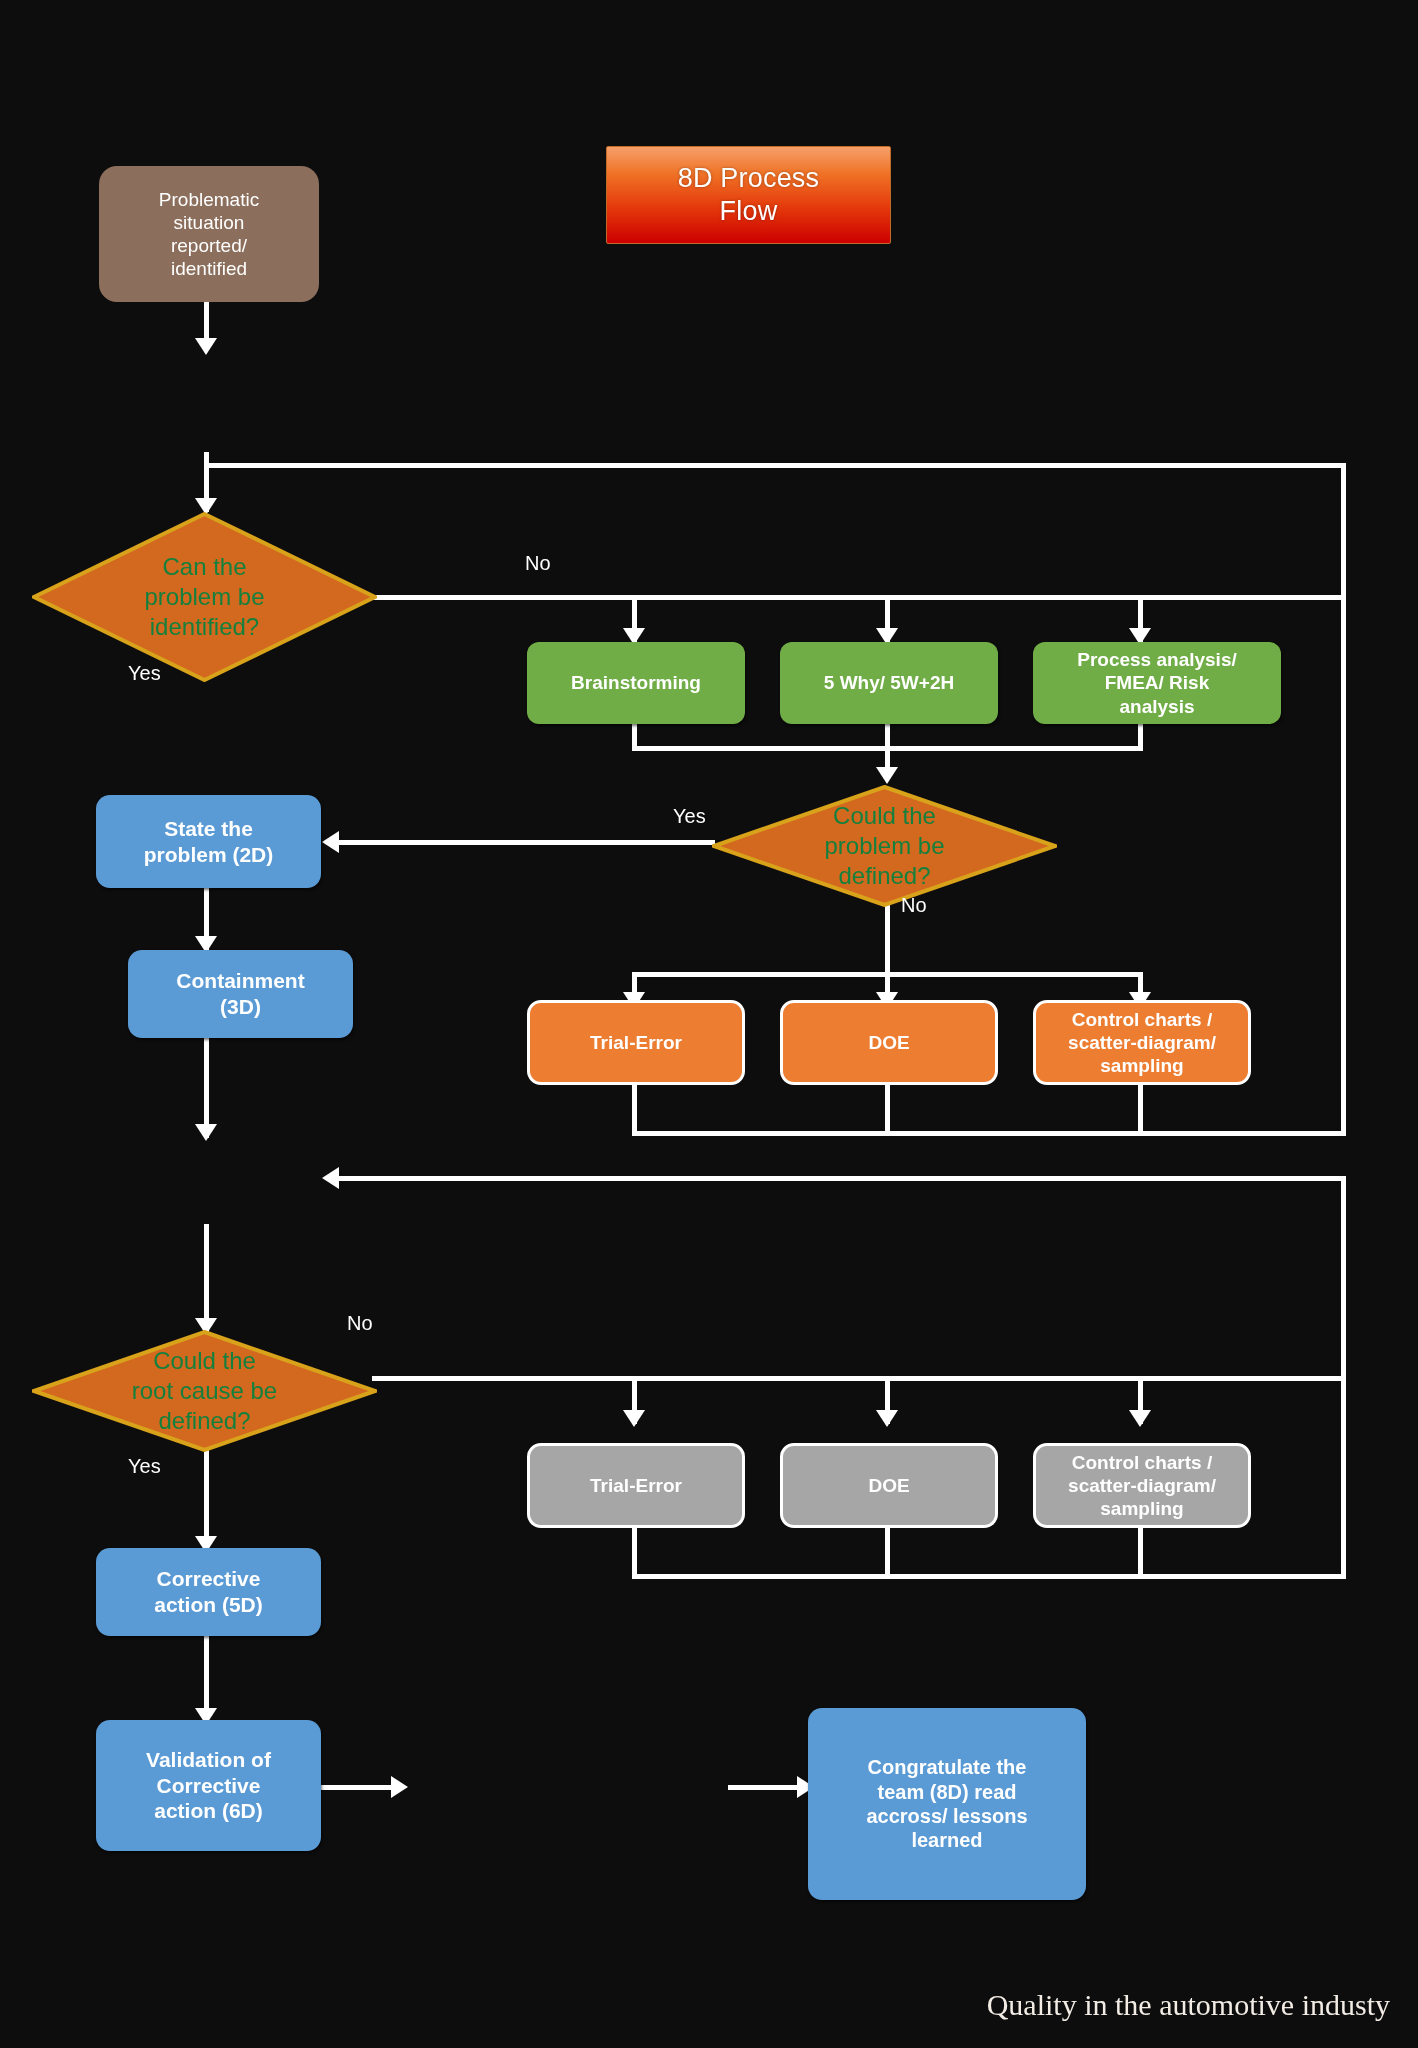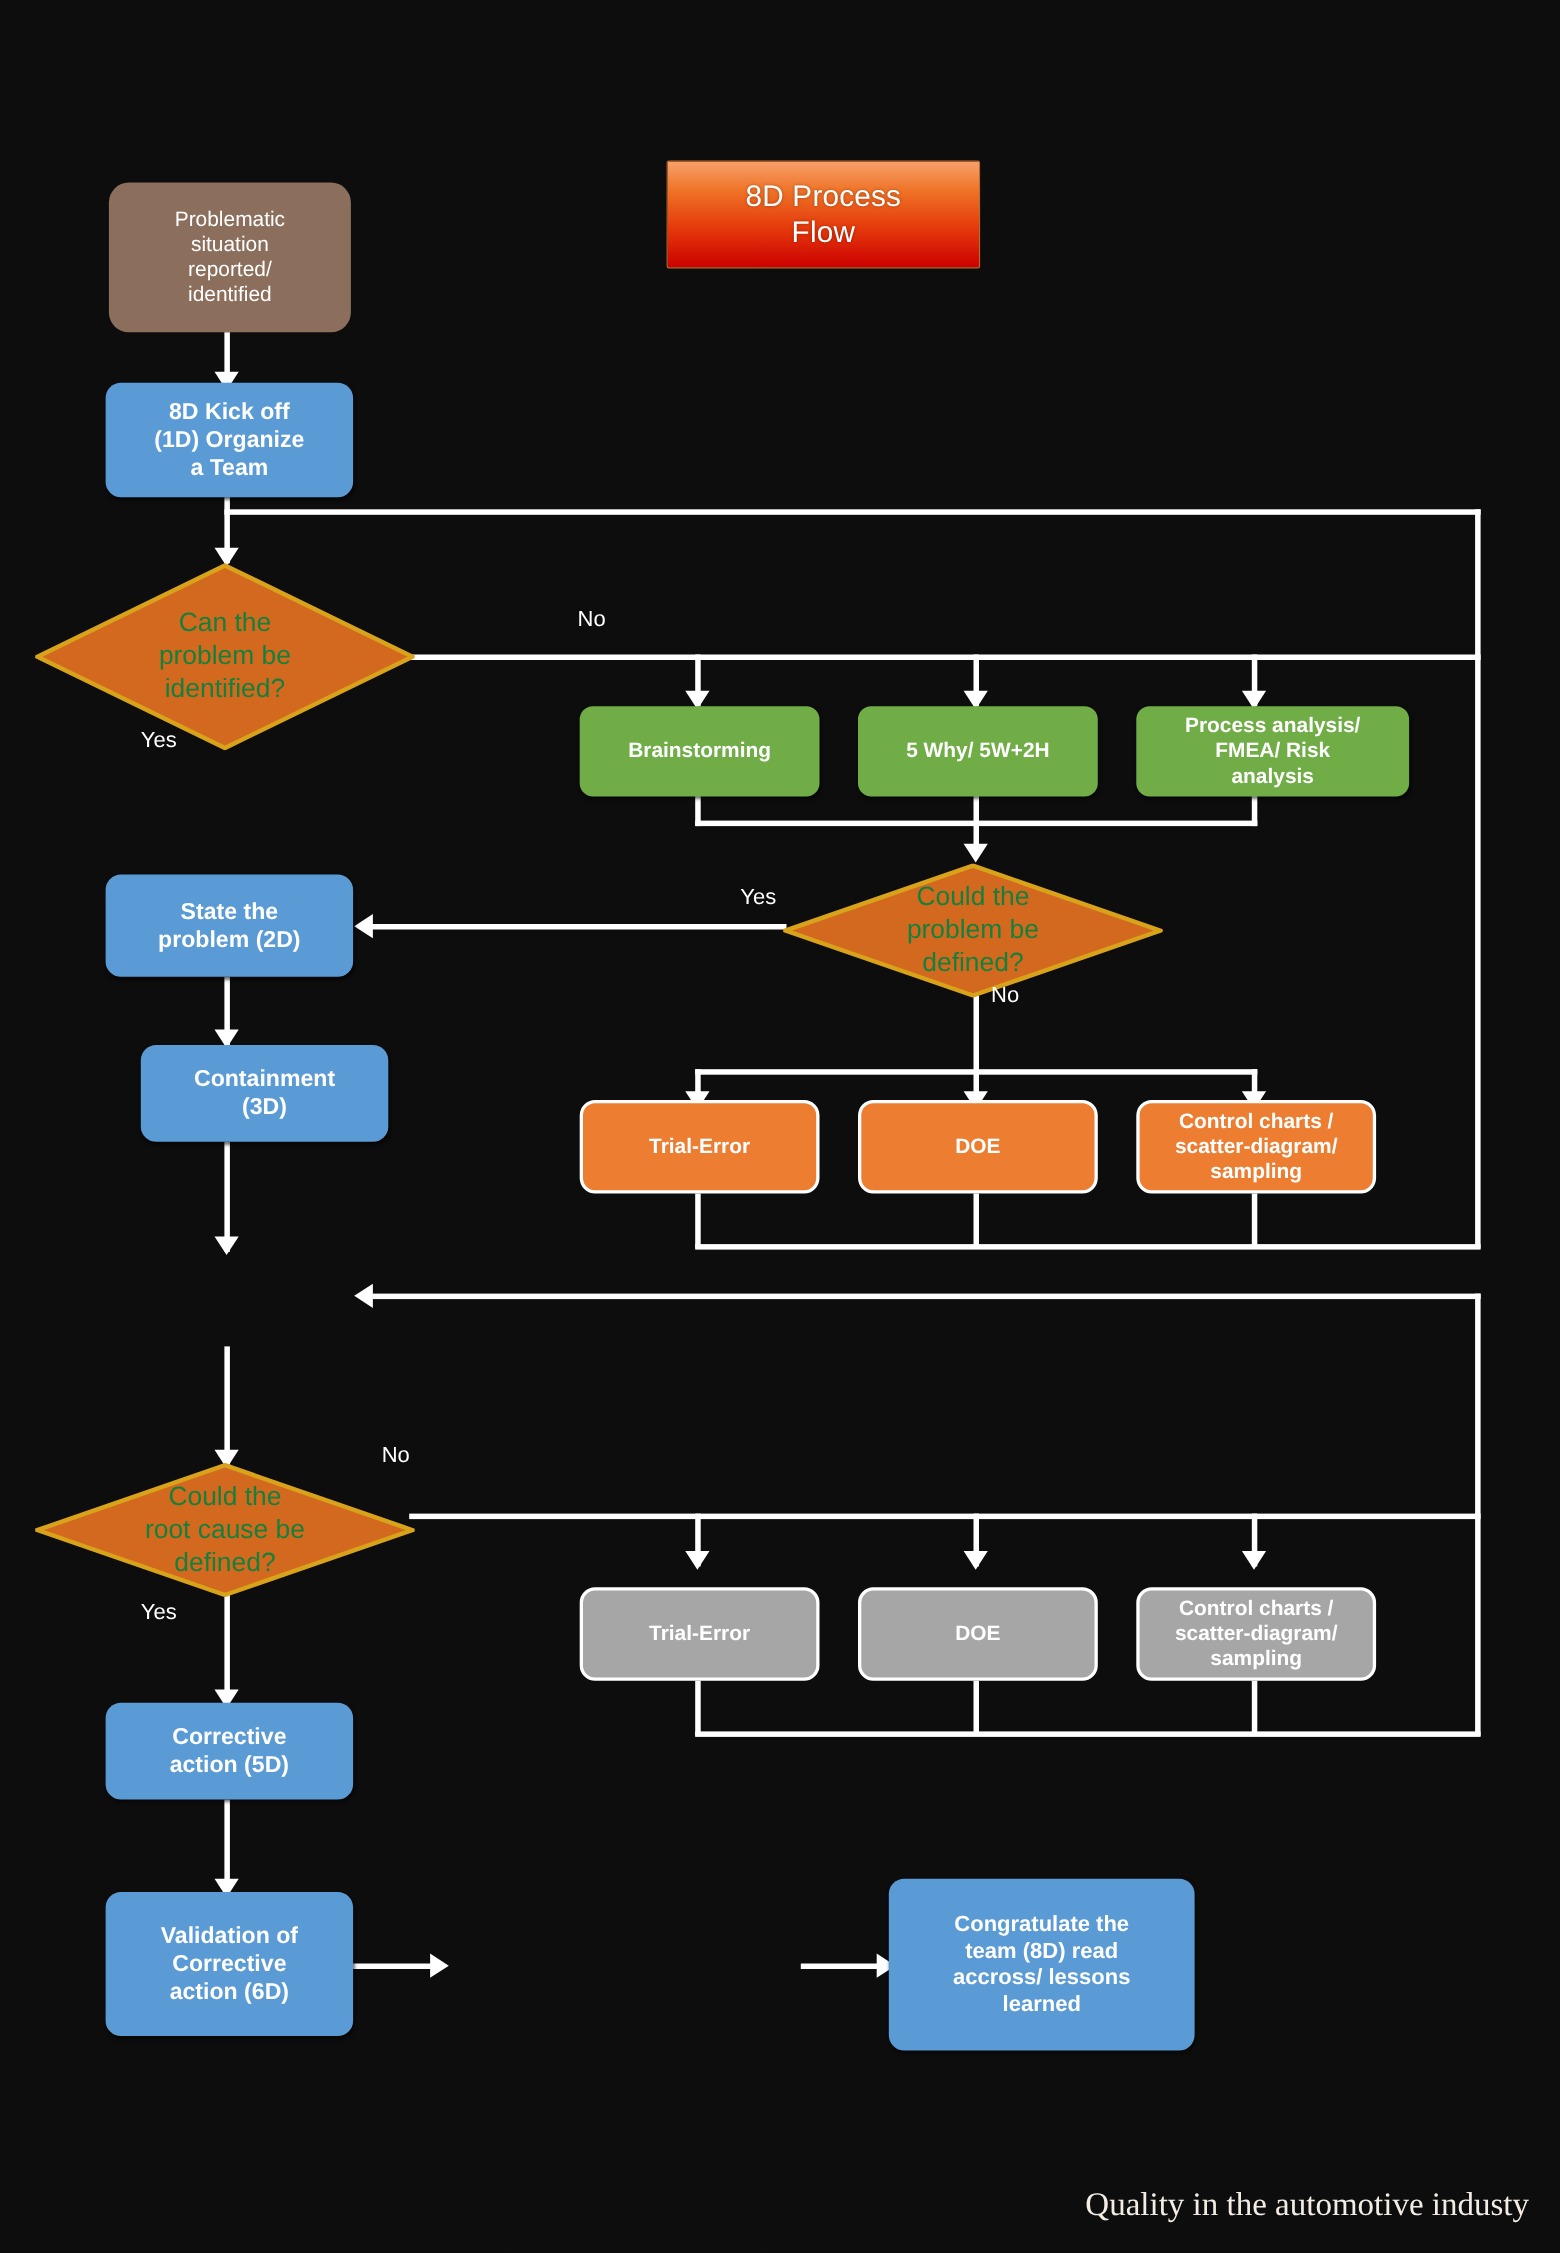--- a/index.html
+++ b/index.html
@@ -240,23 +240,20 @@
   <div class="arrow arrow-right" style="left:797px; top:1776px;"></div>
 
   <div class="node title-box" style="left:606px; top:146px; width:285px; height:98px;">8D Process
 Flow</div>
 
   <div class="node brown" style="left:99px; top:166px; width:220px; height:136px;">Problematic
 situation
 reported/
 identified</div>
 
-  <div class="node blue" style="left:96px; top:348px; width:225px; height:104px;">8D Kick off
-(1D) Organize
-a Team</div>
 
   <div class="diamond-wrap" style="left:32px; top:512px; width:345px; height:170px;">
     <svg viewBox="0 0 345 170" preserveAspectRatio="none">
       <polygon points="172.5,2 343,85 172.5,168 2,85" fill="#d2691e" stroke="#d9a21b" stroke-width="4"></polygon>
     </svg>
     <div class="diamond-label">Can the
 problem be
 identified?</div>
   </div>
 
@@ -304,21 +301,21 @@
 sampling</div>
 
   <div class="node blue" style="left:96px; top:1548px; width:225px; height:88px;">Corrective
 action (5D)</div>
 
   <div class="node blue" style="left:96px; top:1720px; width:225px; height:131px;">Validation of
 Corrective
 action (6D)</div>
 
 
-  <div class="node blue blue-sm" style="left:808px; top:1708px; width:278px; height:156px;">Congratulate the
+  <div class="node blue blue-sm" style="left:808px; top:1708px; width:278px; height:192px;">Congratulate the
 team (8D) read
 accross/ lessons
 learned</div>
 
   <div class="edge-label" style="left:525px; top:552px;">No</div>
   <div class="edge-label" style="left:128px; top:662px;">Yes</div>
   <div class="edge-label" style="left:673px; top:805px;">Yes</div>
   <div class="edge-label" style="left:901px; top:894px;">No</div>
   <div class="edge-label" style="left:347px; top:1312px;">No</div>
   <div class="edge-label" style="left:128px; top:1455px;">Yes</div>

